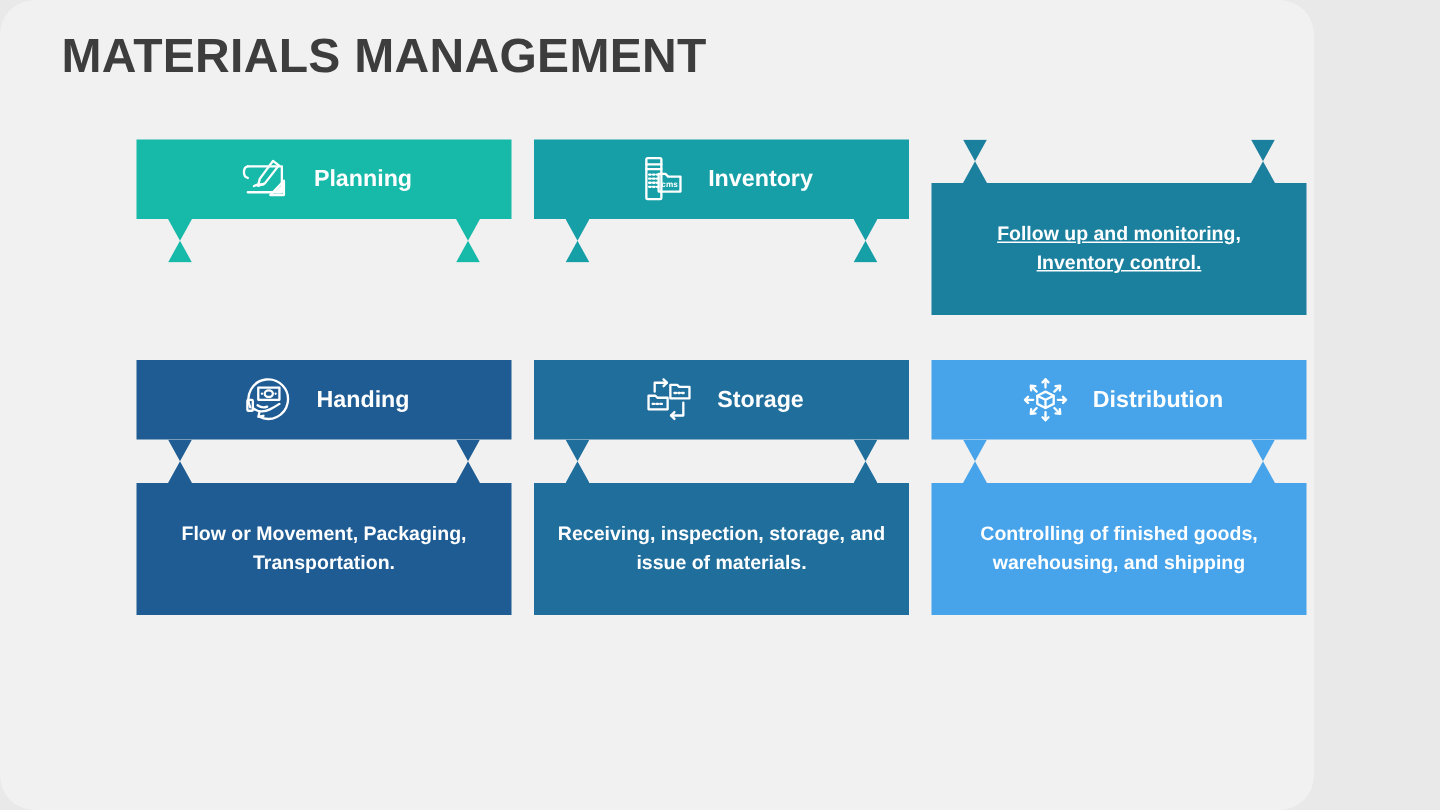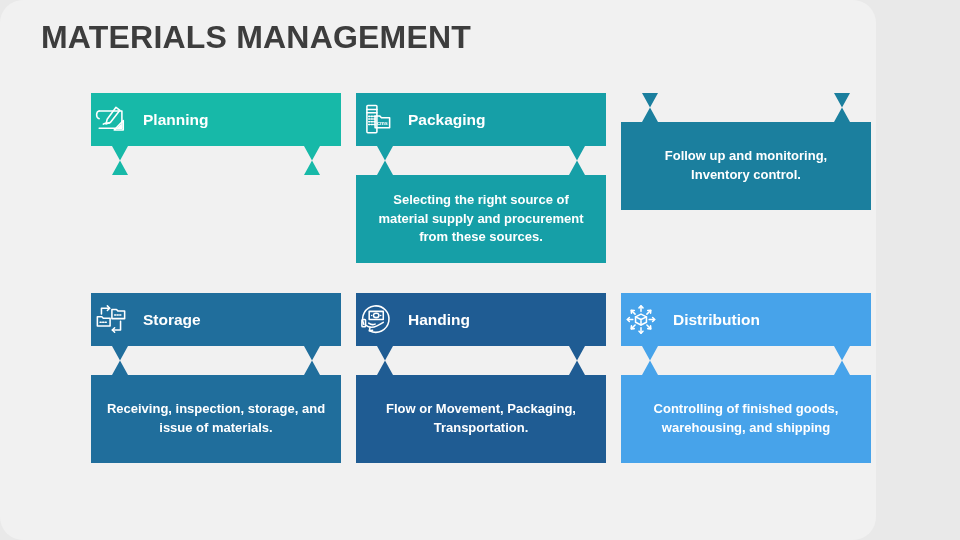--- a/index.html
+++ b/index.html
@@ -19,21 +19,21 @@
     letter-spacing:.2px;line-height:1.1;
   }
   .grid{
     position:absolute;left:91px;top:93px;width:780px;
     display:grid;grid-template-columns:repeat(3,250px);
     column-gap:15px;row-gap:30px;
   }
   .card{width:250px;}
   .card-header{
     height:53px;background:var(--c);
-    display:flex;align-items:center;gap:12px;
+    display:flex;align-items:center;justify-content:center;gap:12px;
   }
   .card-header .hicon{width:40px;height:40px;flex:0 0 auto;}
   .hicon svg{width:40px;height:40px;display:block;}
   .hicon path,.hicon rect,.hicon line,.hicon circle,.hicon polyline,.hicon ellipse{
     fill:none;stroke:#fff;stroke-width:1.7;stroke-linecap:round;stroke-linejoin:round;
   }
   .hicon .knob{fill:var(--c);}
   .hicon text{fill:#fff;stroke:none;font-family:"Liberation Sans",sans-serif;font-size:6px;font-weight:bold;}
   .card-title{
     color:#fff;font-size:15.5px;font-weight:bold;
@@ -49,21 +49,21 @@
     height:88px;background:var(--c);
     display:flex;align-items:center;justify-content:center;
     padding:0 10px;box-sizing:border-box;
   }
   .card-desc{
     color:#fff;font-size:13px;font-weight:bold;line-height:1.45;
     text-align:center;
   }
   .w1 .card-desc{max-width:172px;}
   .w2 .card-desc{max-width:228px;}
-  .w3 .card-desc{max-width:196px;}
+  .w3 .card-desc{max-width:196px;text-decoration:underline;}
   .w4 .card-desc{max-width:222px;}
   .w5 .card-desc{max-width:190px;}
   .w6 .card-desc{max-width:218px;}
 </style>
 </head>
 <body>
 
 <div class="slide" style="background: rgb(241, 241, 241);">
 
   <div class="slide-title" style="color: rgb(61, 61, 61);">MATERIALS MANAGEMENT</div>
@@ -98,63 +98,35 @@
             <line x1="12" y1="10.5" x2="23" y2="10.5"></line>
             <line x1="12" y1="14" x2="23" y2="14"></line>
             <line x1="14" y1="18" x2="21" y2="18" stroke-dasharray="1.2 1.6" stroke-width="1.4"></line>
             <line x1="14" y1="21" x2="21" y2="21" stroke-dasharray="1.2 1.6" stroke-width="1.4"></line>
             <line x1="14" y1="24" x2="21" y2="24" stroke-dasharray="1.2 1.6" stroke-width="1.4"></line>
             <line x1="14" y1="27" x2="21" y2="27" stroke-dasharray="1.2 1.6" stroke-width="1.4"></line>
             <path d="M21 17.5 H26 L28 19.5 H37 V30.5 H21 Z" fill="#169fa7"></path>
             <text x="29" y="27" text-anchor="middle">cms</text>
           </svg>
         </span>
-        <span class="card-title">Packaging</span>
-      </div>
-      <div class="card-band">
-        <span class="notch nl"></span>
-        <span class="notch nr"></span>
-      </div>
-      <div class="card-body">
-        <div class="card-desc">Selecting the right source of material supply and procurement from these sources.</div>
+        <span class="card-title">Inventory</span>
+      </div>
+      <div class="card-band">
+        <span class="notch nl"></span>
+        <span class="notch nr"></span>
       </div>
     </div>
 
     <div class="card w3" style="--c: #1b7f9e;">
       <div class="card-band">
         <span class="notch nl"></span>
         <span class="notch nr"></span>
       </div>
       <div class="card-body">
         <div class="card-desc">Follow up and monitoring, Inventory control.</div>
-      </div>
-    </div>
-
-    <div class="card w4" style="--c: #206e9c;">
-      <div class="card-header">
-        <span class="hicon">
-          <svg viewBox="0 0 44 44">
-            <path d="M7 18.5 H12 L13.5 20 H21 V28.5 H7 Z"></path>
-            <line x1="10" y1="24.5" x2="17" y2="24.5" stroke-dasharray="1.2 1.6" stroke-width="1.4"></line>
-            <path d="M23 10.5 H28 L29.5 12 H37 V20.5 H23 Z"></path>
-            <line x1="26" y1="16.5" x2="33" y2="16.5" stroke-dasharray="1.2 1.6" stroke-width="1.4"></line>
-            <path d="M11.5 15.5 V9 H20.5"></path>
-            <polyline points="18,6.5 20.5,9 18,11.5"></polyline>
-            <path d="M32.5 23.5 V33 H23.5"></path>
-            <polyline points="26,30.5 23.5,33 26,35.5"></polyline>
-          </svg>
-        </span>
-        <span class="card-title">Storage</span>
-      </div>
-      <div class="card-band">
-        <span class="notch nl"></span>
-        <span class="notch nr"></span>
-      </div>
-      <div class="card-body">
-        <div class="card-desc">Receiving, inspection, storage, and issue of materials.</div>
       </div>
     </div>
 
     <div class="card w5" style="--c: #1f5c93;">
       <div class="card-header">
         <span class="hicon">
           <svg viewBox="0 0 44 44">
             <path d="M8.6 27 A14.5 14.5 0 1 1 15 33.8"></path>
             <polyline points="18.3,33.2 14.6,33.9 15.4,30.3"></polyline>
             <rect x="14.5" y="12.5" width="15.5" height="9"></rect>
@@ -167,20 +139,45 @@
           </svg>
         </span>
         <span class="card-title">Handing</span>
       </div>
       <div class="card-band">
         <span class="notch nl"></span>
         <span class="notch nr"></span>
       </div>
       <div class="card-body">
         <div class="card-desc">Flow or Movement, Packaging, Transportation.</div>
+      </div>
+    </div>
+
+    <div class="card w4" style="--c: #206e9c;">
+      <div class="card-header">
+        <span class="hicon">
+          <svg viewBox="0 0 44 44">
+            <path d="M7 18.5 H12 L13.5 20 H21 V28.5 H7 Z"></path>
+            <line x1="10" y1="24.5" x2="17" y2="24.5" stroke-dasharray="1.2 1.6" stroke-width="1.4"></line>
+            <path d="M23 10.5 H28 L29.5 12 H37 V20.5 H23 Z"></path>
+            <line x1="26" y1="16.5" x2="33" y2="16.5" stroke-dasharray="1.2 1.6" stroke-width="1.4"></line>
+            <path d="M11.5 15.5 V9 H20.5"></path>
+            <polyline points="18,6.5 20.5,9 18,11.5"></polyline>
+            <path d="M32.5 23.5 V33 H23.5"></path>
+            <polyline points="26,30.5 23.5,33 26,35.5"></polyline>
+          </svg>
+        </span>
+        <span class="card-title">Storage</span>
+      </div>
+      <div class="card-band">
+        <span class="notch nl"></span>
+        <span class="notch nr"></span>
+      </div>
+      <div class="card-body">
+        <div class="card-desc">Receiving, inspection, storage, and issue of materials.</div>
       </div>
     </div>
 
     <div class="card w6" style="--c: #47a3ea;">
       <div class="card-header">
         <span class="hicon">
           <svg viewBox="0 0 44 44">
             <path d="M22 15.5 L28 18.5 V24.5 L22 27.5 L16 24.5 V18.5 Z"></path>
             <path d="M16 18.5 L22 21.5 L28 18.5 M22 21.5 V27.5"></path>
             <path d="M22 12.5 V6.5"></path>

